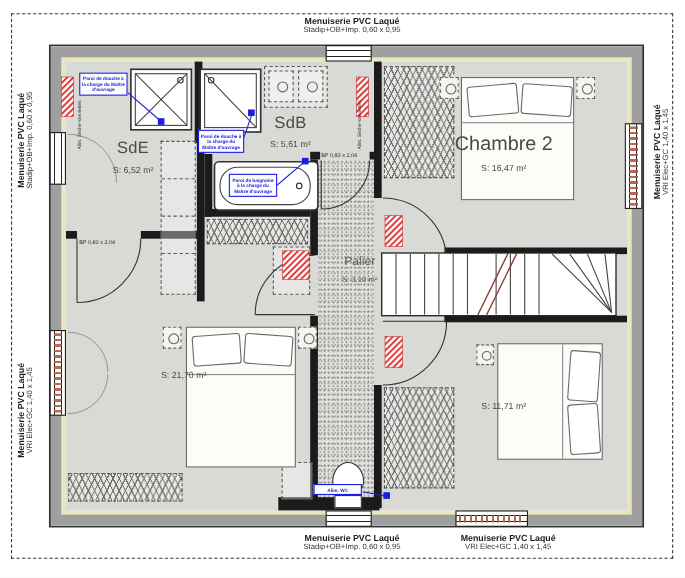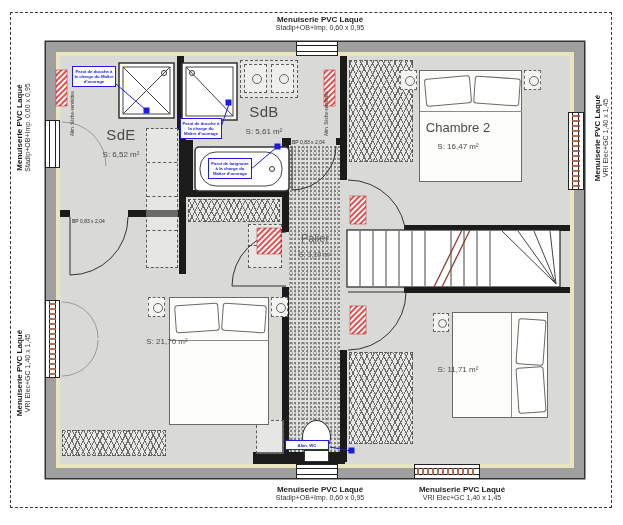--- a/index.html
+++ b/index.html
@@ -25,21 +25,21 @@
   .vr{position:absolute;background:repeating-linear-gradient(90deg,#a85b3e 0 2px,transparent 2px 5px);opacity:.9;}
   .vrv{position:absolute;background:repeating-linear-gradient(0deg,#a85b3e 0 2px,transparent 2px 5px);opacity:.9;}
   
   .flabel{position:absolute;text-align:center;white-space:nowrap;}
   .flabel .t{display:block;font-weight:bold;font-size:8px;color:#1d1d1d;}
   .flabel .s{display:block;font-size:7px;color:#333;}
   .rot{transform:rotate(-90deg);transform-origin:left top;}
   
   .rlabel{position:absolute;text-align:center;color:#4a4a4a;}
   .rlabel .n{display:block;font-size:15px;letter-spacing:.3px;}
-  .rlabel .n2{display:block;font-size:13px;}
+  .rlabel .n2{display:block;font-size:18px;}
   .rlabel .a{display:block;font-size:8px;margin-top:7px;}
   .rlabel.palier{color:#5c5c5c;}
   .rlabel.palier .n2{font-size:11px;}
   .rlabel.palier .a{font-size:7px;}
   
   .bp{position:absolute;font-size:5px;color:#2b2b2b;white-space:nowrap;}
   
   .note{position:absolute;box-sizing:border-box;border:1px solid #1d1de0;background:#fcfcfc;
         color:#1d1de0;font-size:4.3px;font-weight:bold;line-height:1.25;text-align:center;padding:1.5px 1px;}
   .alim{position:absolute;font-size:4.5px;color:#333;white-space:nowrap;}
@@ -294,21 +294,21 @@
   <div class="rlabel" style="left:408px;top:120px;width:100px;">
     <span class="n2">Chambre 2</span>
     <span class="a">S: 16,47 m²</span>
   </div>
   <div class="rlabel" style="left:105px;top:330px;width:124px;">
     <span class="a">S: 21,70 m²</span>
   </div>
   <div class="rlabel" style="left:408px;top:358px;width:100px;">
     <span class="a">S: 11,71 m²</span>
   </div>
-  <div class="rlabel palier" style="left:292px;top:232px;width:46px;">
+  <div class="rlabel palier" style="left:304px;top:232px;width:46px;">
     <span class="n2">Palier</span>
     <span class="a">S: 3,10 m²</span>
   </div>
 
   <div class="bp" style="left:72px;top:218px;">BP  0,83 x 2,04</div>
   <div class="bp" style="left:292px;top:139px;">BP  0,83 x 2,04</div>
 
   <div class="alim rot" style="left:70px;top:136px;">Alim. Sèche-serviettes</div>
   <div class="alim rot" style="left:324px;top:136px;">Alim. Sèche-serviettes</div>
 

